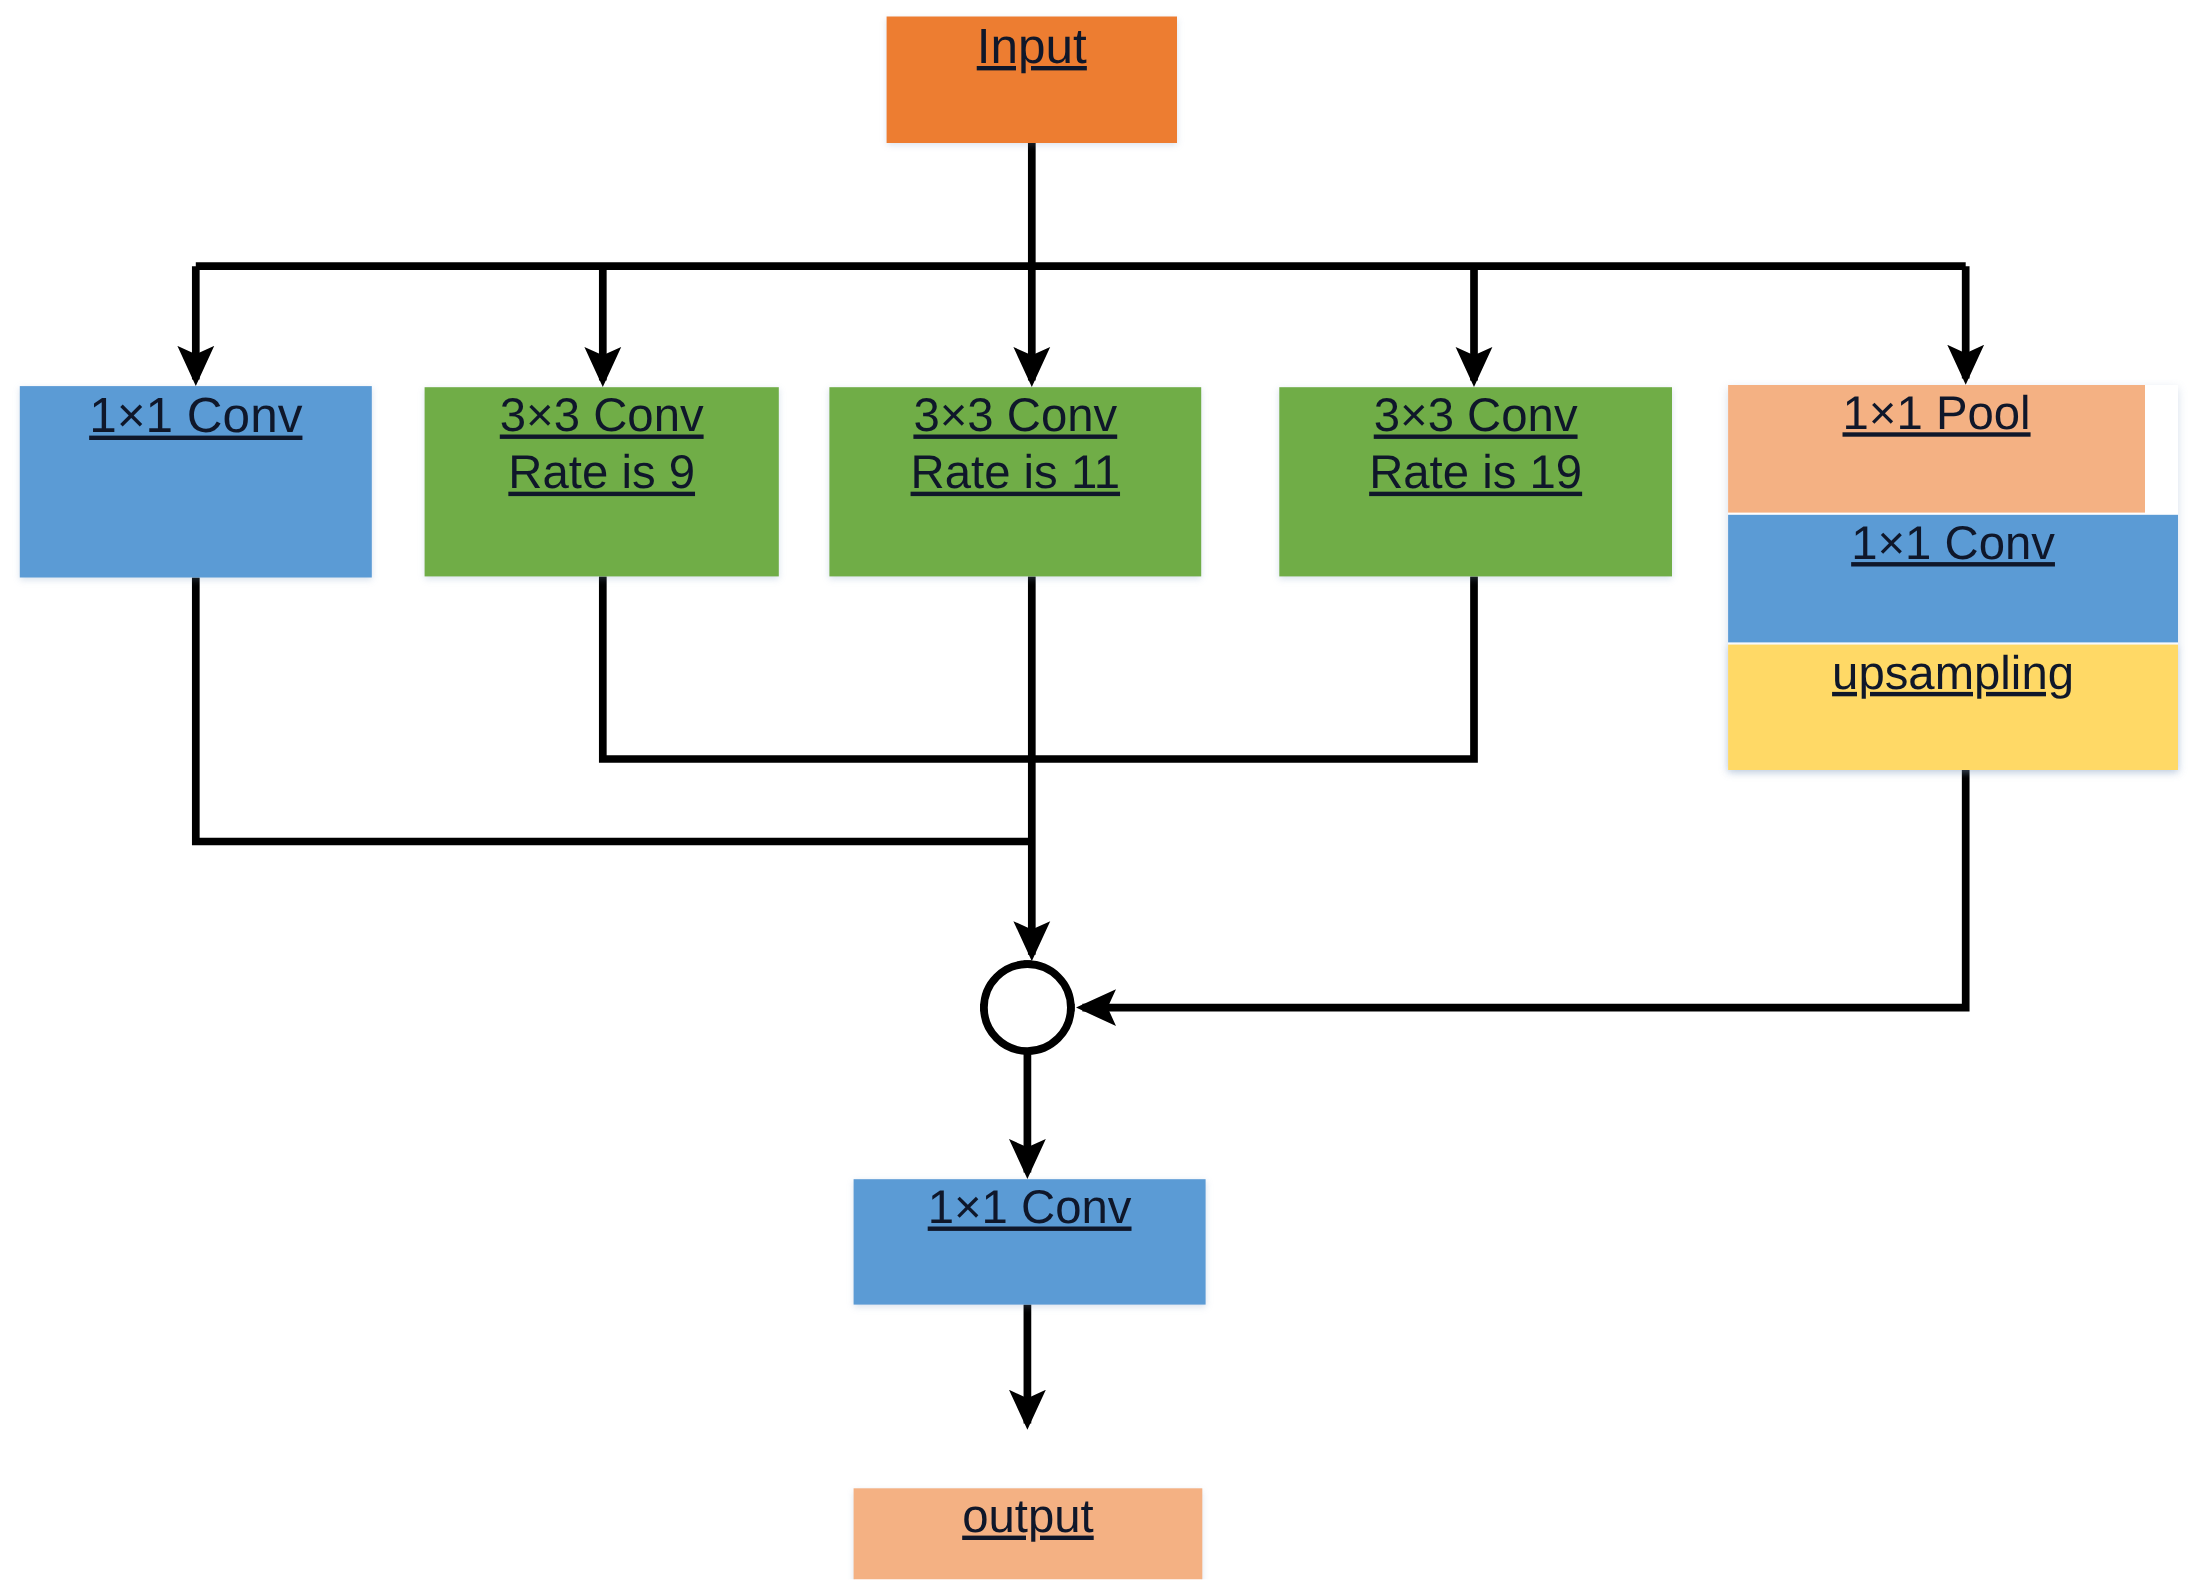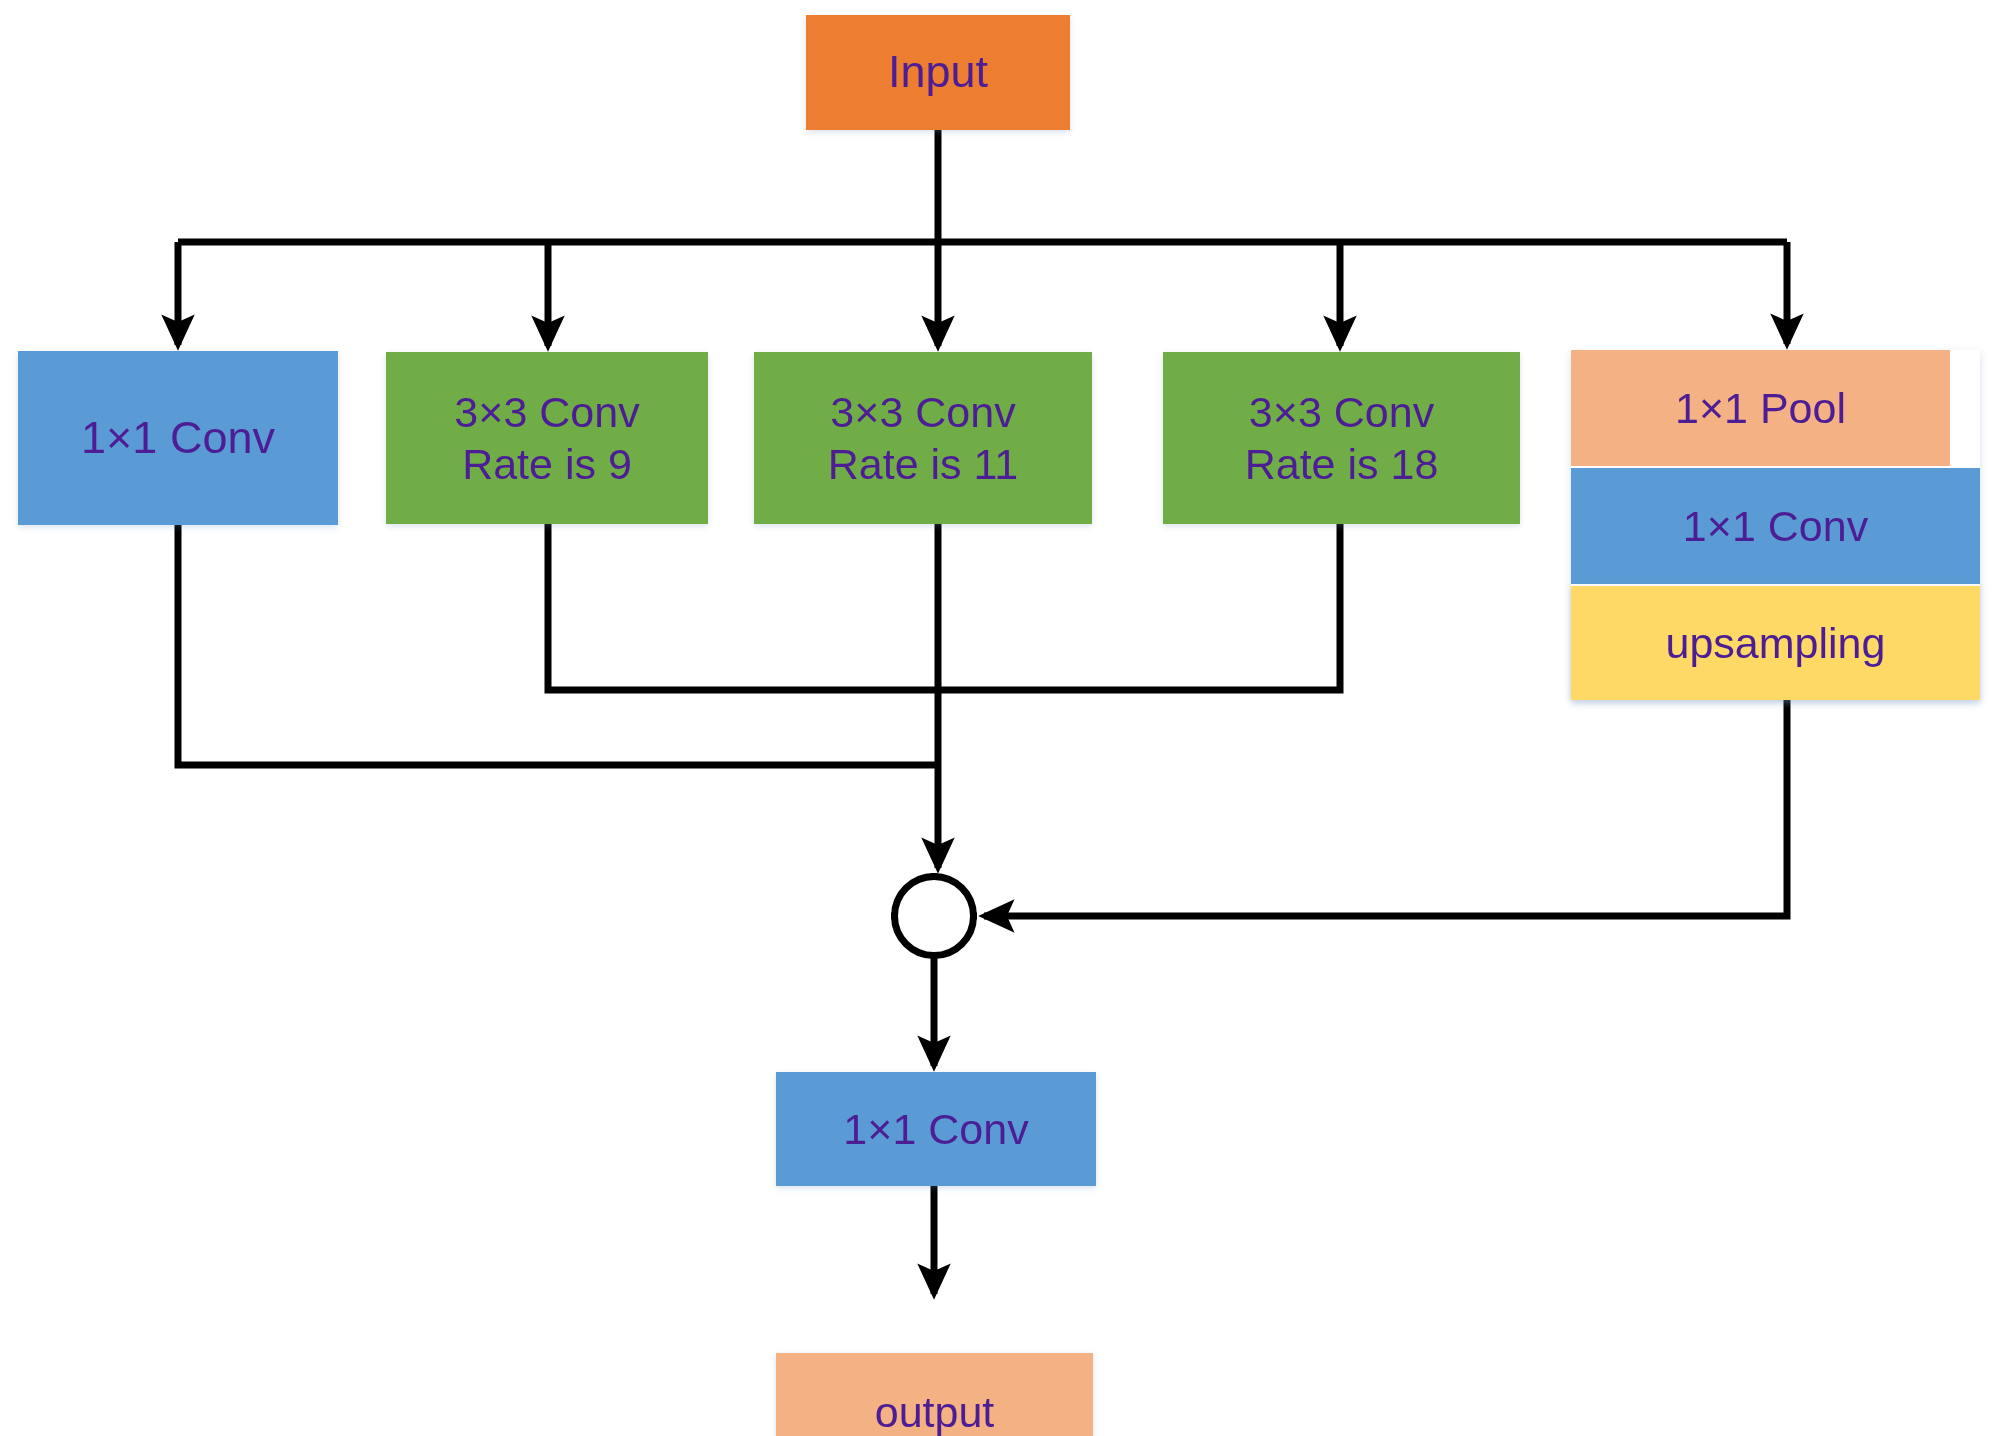--- a/index.html
+++ b/index.html
@@ -21,26 +21,27 @@
     width: 1995px;
     height: 1436px;
     pointer-events: none;
   }
   .node {
     position: absolute;
     box-sizing: border-box;
     display: flex;
     flex-direction: column;
     align-items: center;
-    justify-content: center;
-    color: #4c1d95;
+    justify-content: flex-start;
+    color: #0f172a;
     text-align: center;
     line-height: 1.22;
     z-index: 3;
     box-shadow: 0 2px 6px rgba(120,150,190,0.28);
+    text-decoration: underline;
   }
   .node .ln {
     display: block;
     white-space: nowrap;
   }
   
   #node-input      { left: 806px;  top: 15px;   width: 264px; height: 115px; font-size: 45px; background: #ED7D31; }
   #node-conv1x1-a  { left: 18px;   top: 351px;  width: 320px; height: 174px; font-size: 45px; background: #5B9BD5; }
   #node-conv3x3-r6 { left: 386px;  top: 352px;  width: 322px; height: 172px; font-size: 43px; background: #70AD47; }
   #node-conv3x3-r12{ left: 754px;  top: 352px;  width: 338px; height: 172px; font-size: 43px; background: #70AD47; }
@@ -127,21 +128,21 @@
     <span class="ln">Rate is 9</span>
   </div>
 
   <div class="node" id="node-conv3x3-r12">
     <span class="ln">3×3 Conv</span>
     <span class="ln">Rate is 11</span>
   </div>
 
   <div class="node" id="node-conv3x3-r18">
     <span class="ln">3×3 Conv</span>
-    <span class="ln">Rate is 18</span>
+    <span class="ln">Rate is 19</span>
   </div>
 
   <div class="node" id="node-pool1x1">
     <span class="ln">1×1 Pool</span>
   </div>
 
   <div class="node" id="node-conv1x1-b">
     <span class="ln">1×1 Conv</span>
   </div>
 

